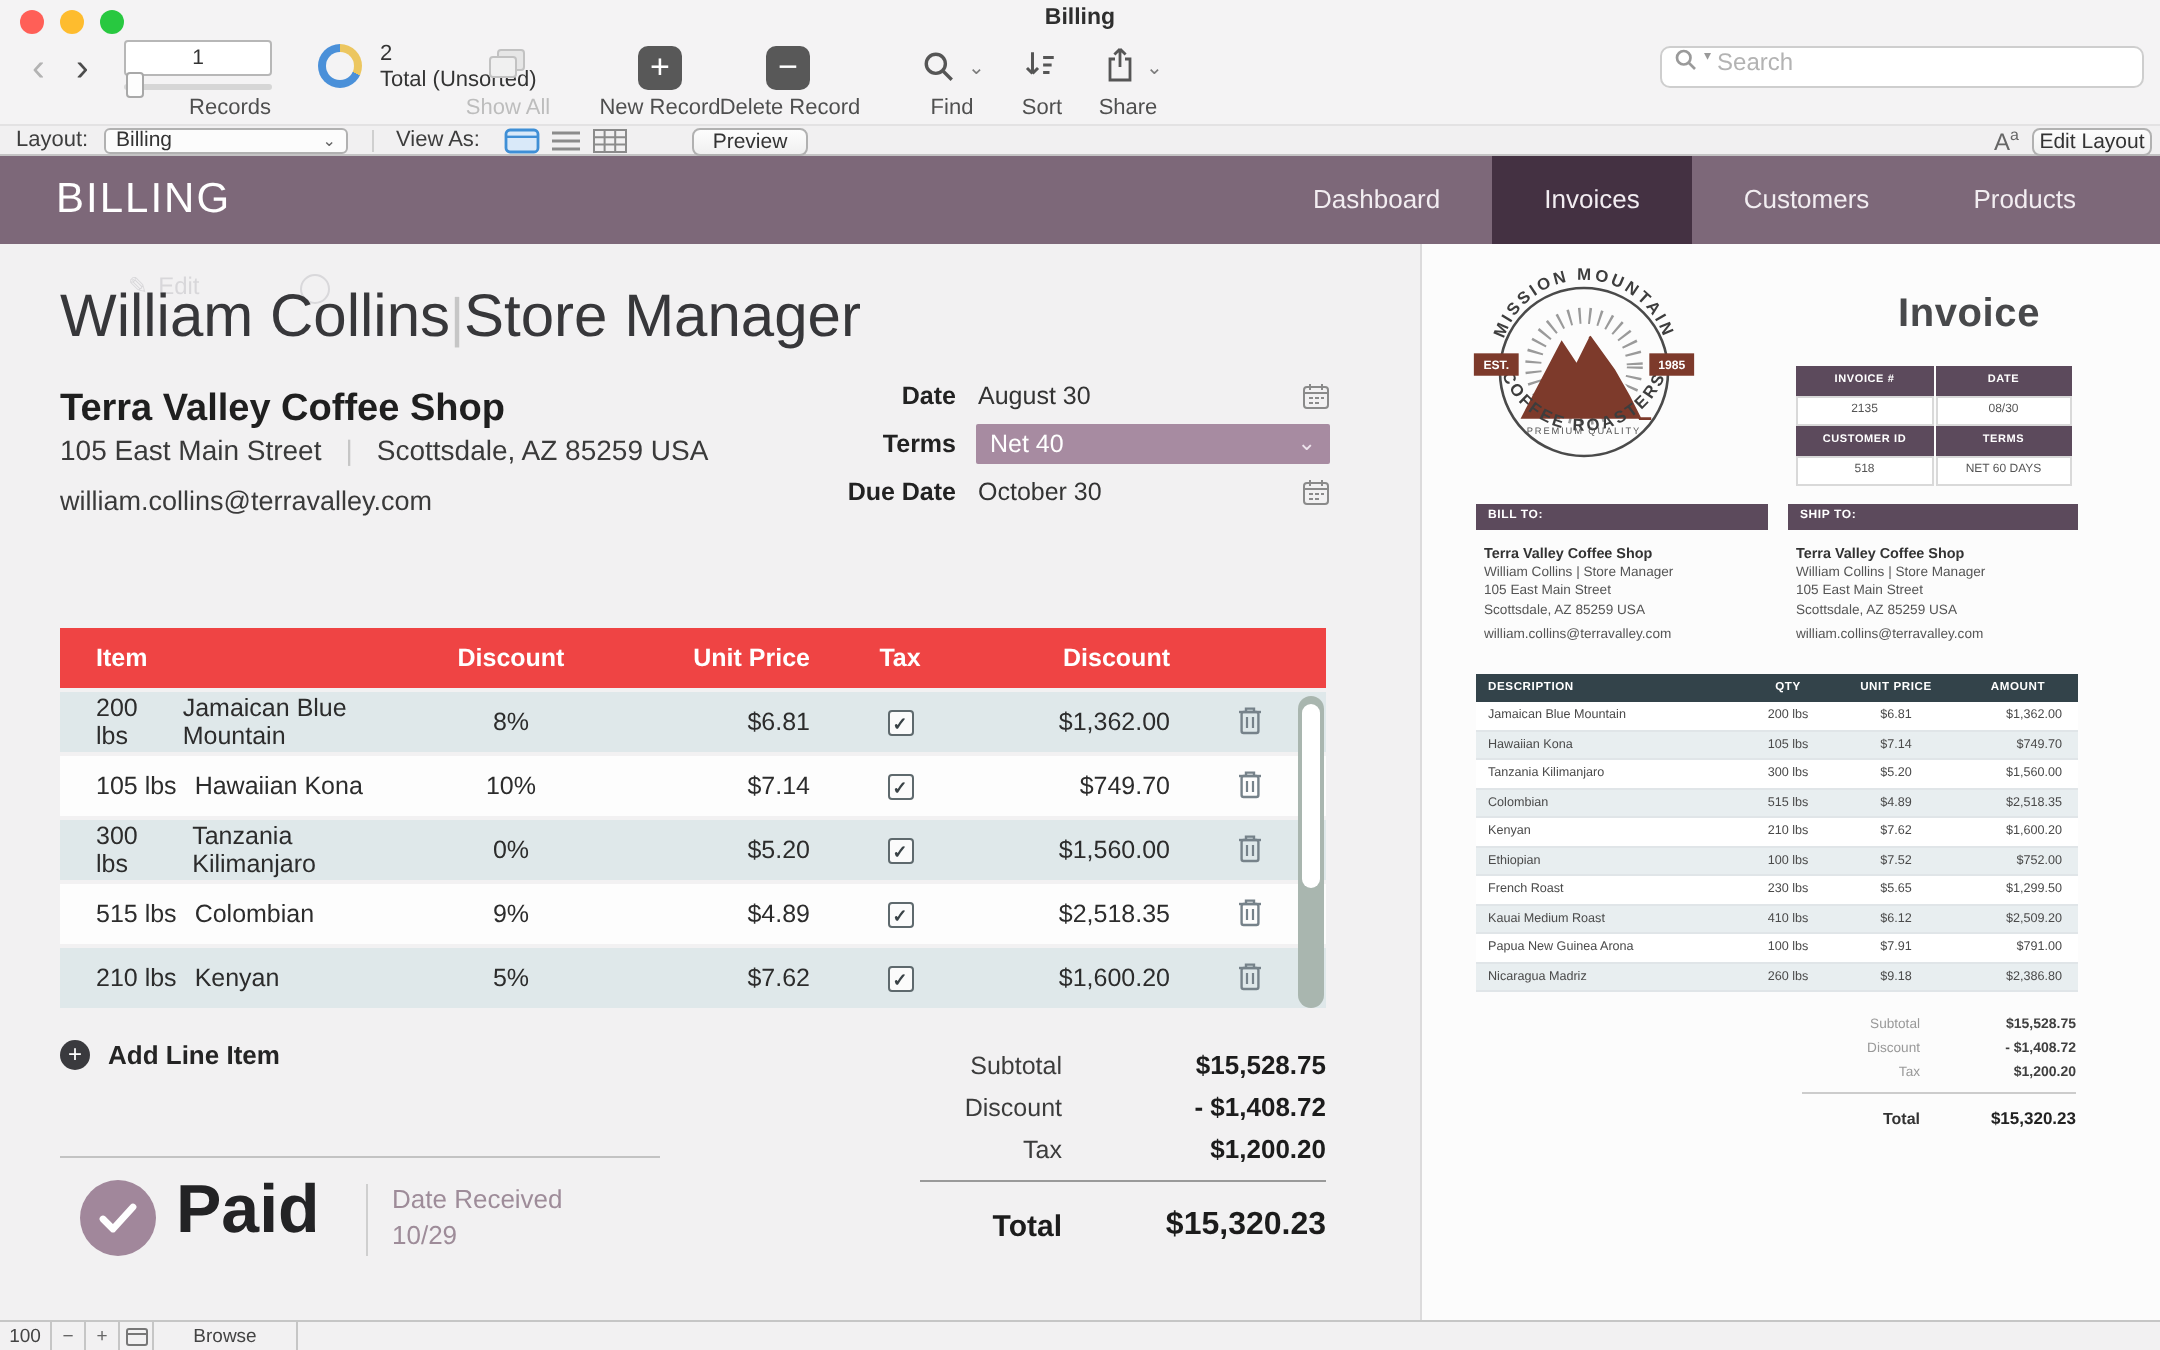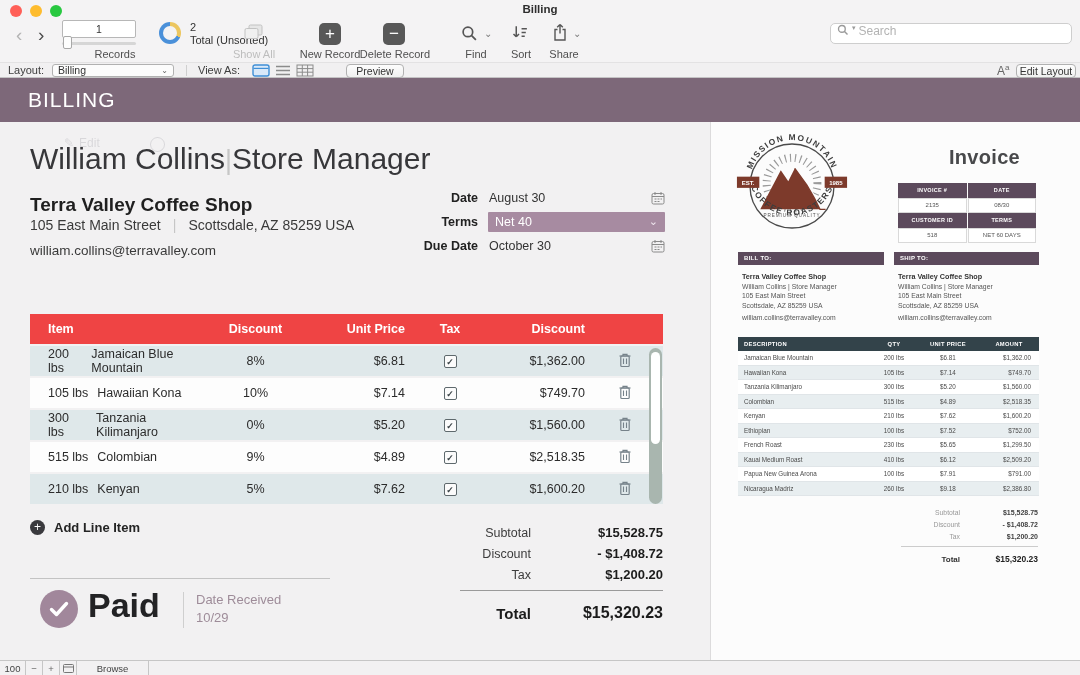--- a/index.html
+++ b/index.html
@@ -245,20 +245,26 @@
           <path d="M1 4.6h16M1 8.2h16M6.3 1v11M11.6 1v11" stroke="#8b8b8b"></path>
         </svg>
     </div>
     <div class="lb-btn" style="left:346px;width:58px">Preview</div>
     <div class="fmt-icon"><span>A</span><sup>a</sup></div>
     <div class="lb-btn" style="left:1016px;width:60px">Edit Layout</div>
   </div>
 
   <div class="nav">
     <div class="app-title">BILLING</div>
+    <div class="tabs">
+      <div class="tab">Dashboard</div>
+      <div class="tab active">Invoices</div>
+      <div class="tab">Customers</div>
+      <div class="tab">Products</div>
+    </div>
   </div>
 
   <div class="content">
 
     <div class="ghost-edit">
       <span>✎</span>
       <span>Edit</span>
     </div>
     <div class="ghost-circle"></div>
 

